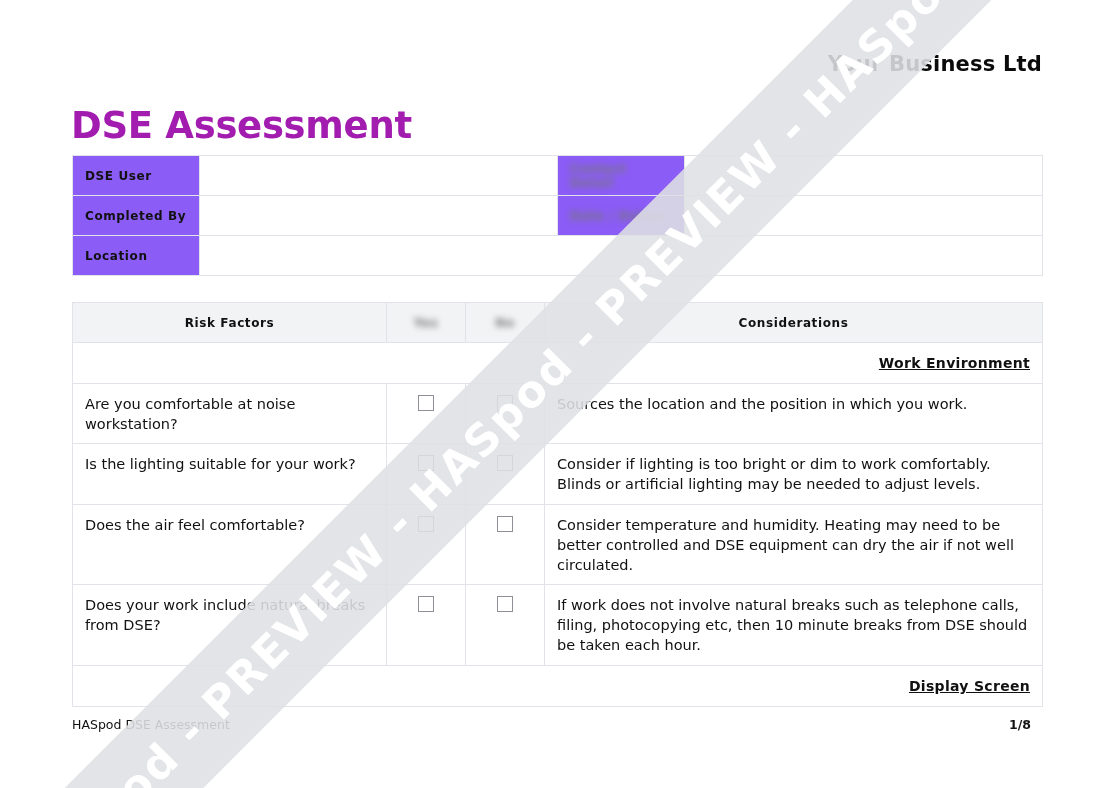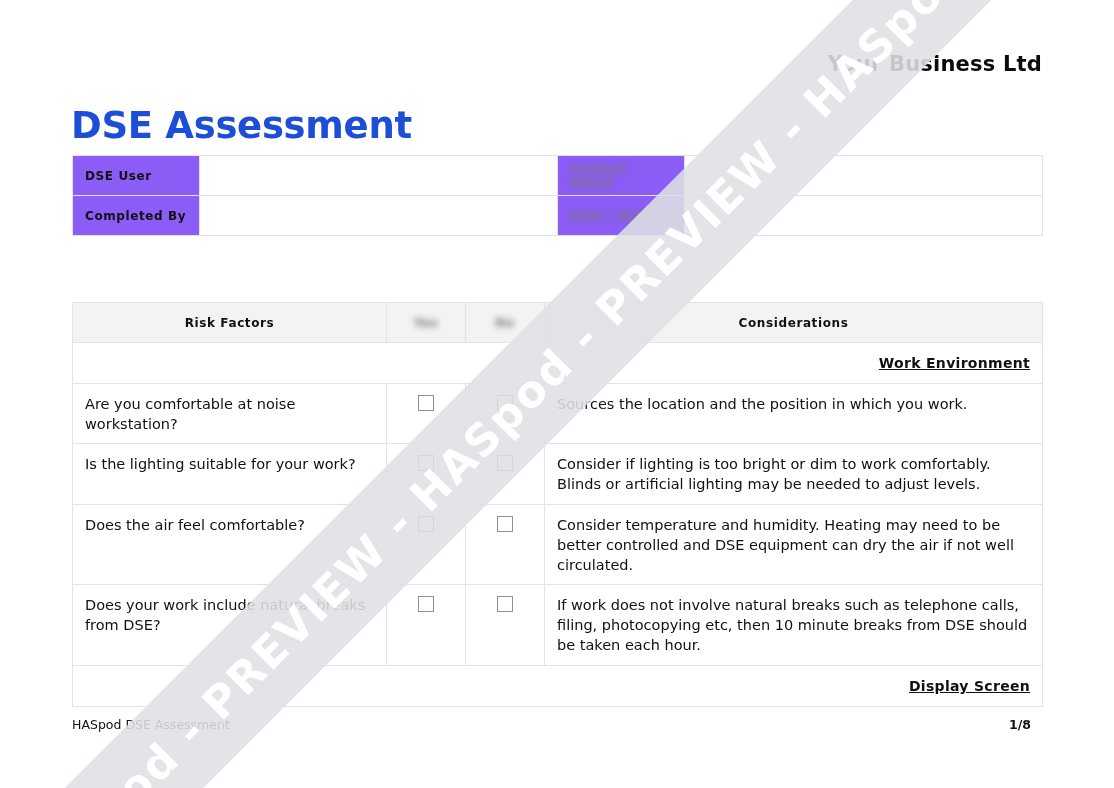--- a/index.html
+++ b/index.html
@@ -6,21 +6,21 @@
   body {
     width:1114px; height:788px; overflow:hidden; background:#ffffff;
     position:relative; font-family:"DejaVu Sans", sans-serif; color:#111;
   }
   .company {
     position:absolute; right:72px; top:43px; font-size:21px; font-weight:bold;
     letter-spacing:0.2px; color:#0b0b0b;margin-top:9px;
   }
   .title {
     position:absolute; left:71px; top:104px; font-size:37px; font-weight:bold;
-    letter-spacing:-0.3px; color:#1d4ed8; margin:0;
+    letter-spacing:-0.3px; color:#a21caf; margin:0;
   }
   table { border-collapse:collapse; table-layout:fixed; position:absolute; left:72px; width:970px; }
   td, th { border:1.5px solid #e1e3e8; padding:0 12px; vertical-align:middle; }
   .info { top:155px; }
   .info td { height:39px; font-size:12.5px; }
   .info .lbl { background:#8b5cf6; font-weight:bold; letter-spacing:0.6px; font-size:12px; }
   .risk { top:302px; }
   .risk th { background:#f2f3f5; height:39px; text-align:center; font-size:12px; letter-spacing:0.6px; font-weight:bold; }
   .risk td { font-size:14.5px; line-height:20px; vertical-align:top; padding-top:10px; padding-bottom:9px; }
   .risk tr.sec td { height:21px; padding-top:10px; font-weight:bold; text-decoration:underline; font-size:14px; letter-spacing:0.3px;text-align:right; }
@@ -58,20 +58,24 @@
     <td class="lbl">DSE User</td>
     <td></td>
     <td class="lbl"><span class="blurred">Contact Detail</span></td>
     <td></td>
   </tr>
   <tr>
     <td class="lbl">Completed By</td>
     <td></td>
     <td class="lbl"><span class="blurred">Date / Datum</span></td>
     <td></td>
+  </tr>
+  <tr>
+    <td class="lbl">Location</td>
+    <td colspan="3"></td>
   </tr>
 </tbody>
   </table>
 
 <table class="risk">
   <colgroup>
       <col style="width:314px">
       <col style="width:79px">
       <col style="width:79px">
       <col style="width:498px">

